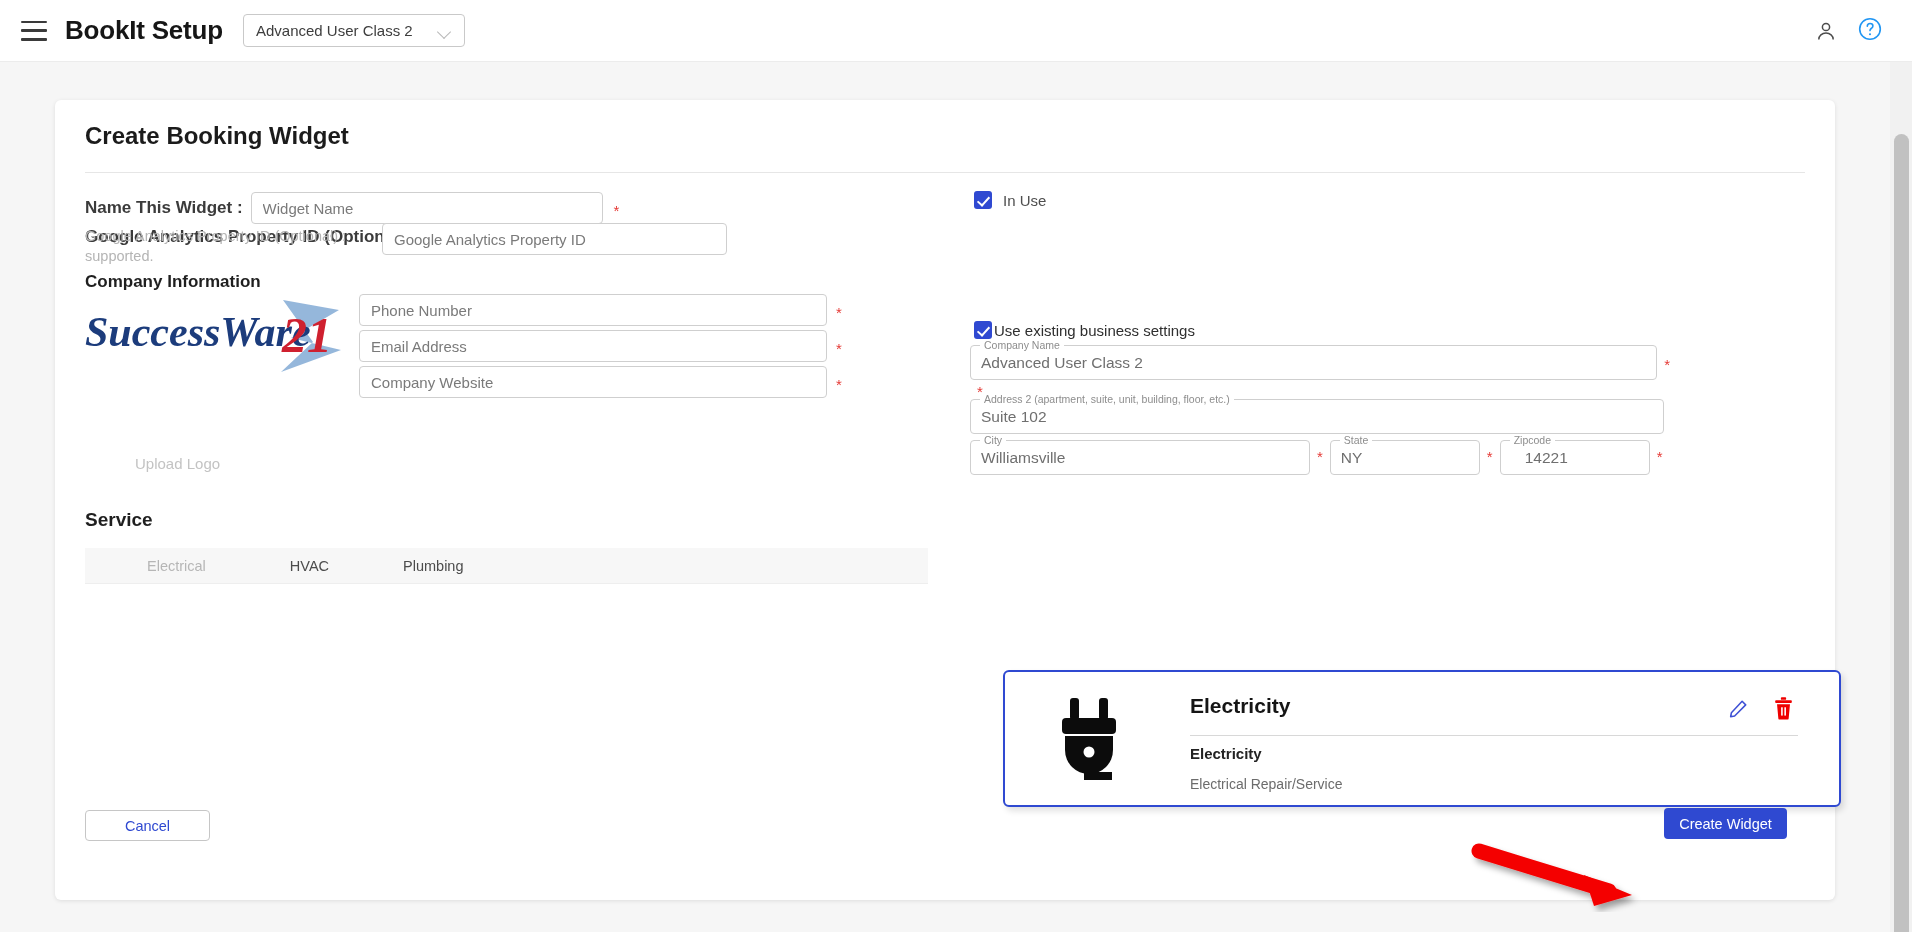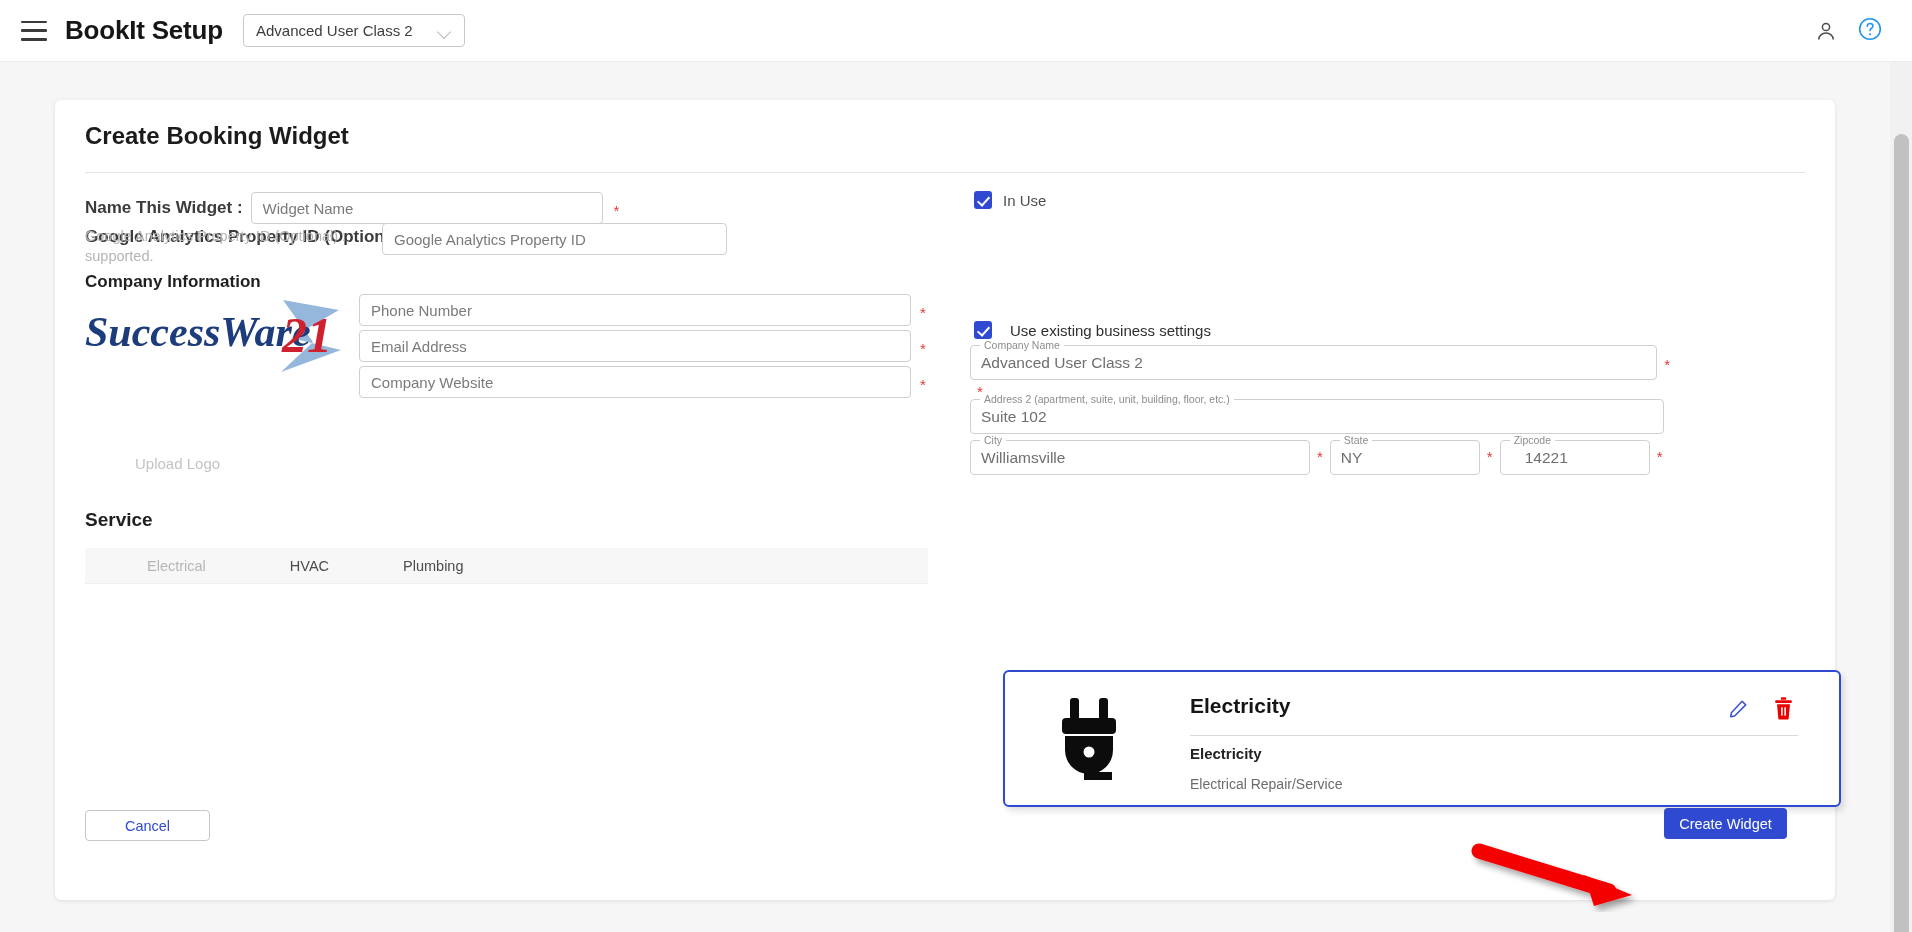--- a/index.html
+++ b/index.html
@@ -116,21 +116,21 @@
   
   .logo-box { position: absolute; left: 30px; top: 198px; width: 270px; }
   .logo-svg { display:block; }
   .upload-logo {
     position: absolute; left: 80px; top: 355px;
     font-size: 15px; color: #c3c3c3;
   }
 
   .contact-col { position: absolute; left: 304px; top: 194px; }
   .contact-row { display: flex; align-items: center; margin-bottom: 4px; }
-  .contact-row .txt { width: 552px; }
+  .contact-row .txt { width: 468px; }
   .contact-row .req { margin-left: 9px; margin-top: 4px; }
 
   .sec-service { position: absolute; left: 30px; top: 409px; font-size: 19px; }
 
   .tabbar {
     position: absolute; left: 30px; top: 448px;
     width: 843px; height: 36px;
     background: #f7f7f7;
     display: flex; align-items: center;
     border-bottom: 1px solid #eee;
@@ -165,21 +165,21 @@
   .cbx:after {
     content: ""; position: absolute; left: 6px; top: 2.5px;
     width: 5px; height: 10px;
     border-right: 2.2px solid #fff; border-bottom: 2.2px solid #fff;
     transform: rotate(42deg);
   }
   .inuse-label { font-size: 15px; color: #4e4e4e; }
 
   .biz-row {
     position: absolute; left: 919px; top: 221px;
-    display: flex; align-items: center; gap: 18px;
+    display: flex; align-items: center; gap: 2px;
   }
   .biz-label { font-size: 15px; color: #2f2f2f; }
 
   .fieldset-wrap { position: absolute; left: 915px; top: 245px; width: 700px; }
   .fs {
     position: relative;
     border: 1px solid #cfcfcf; border-radius: 4px;
     padding: 0;
     margin: 0 0 6px 0;
     height: 35px;

